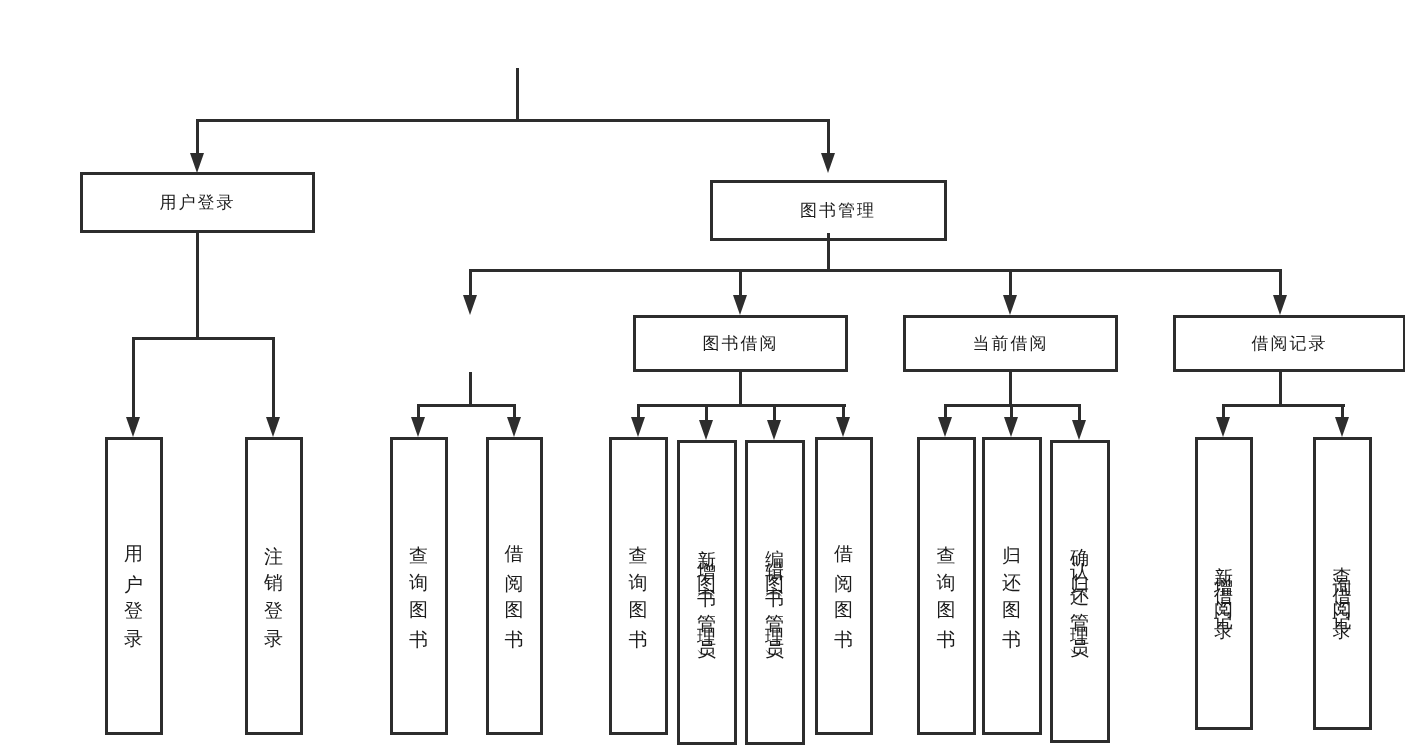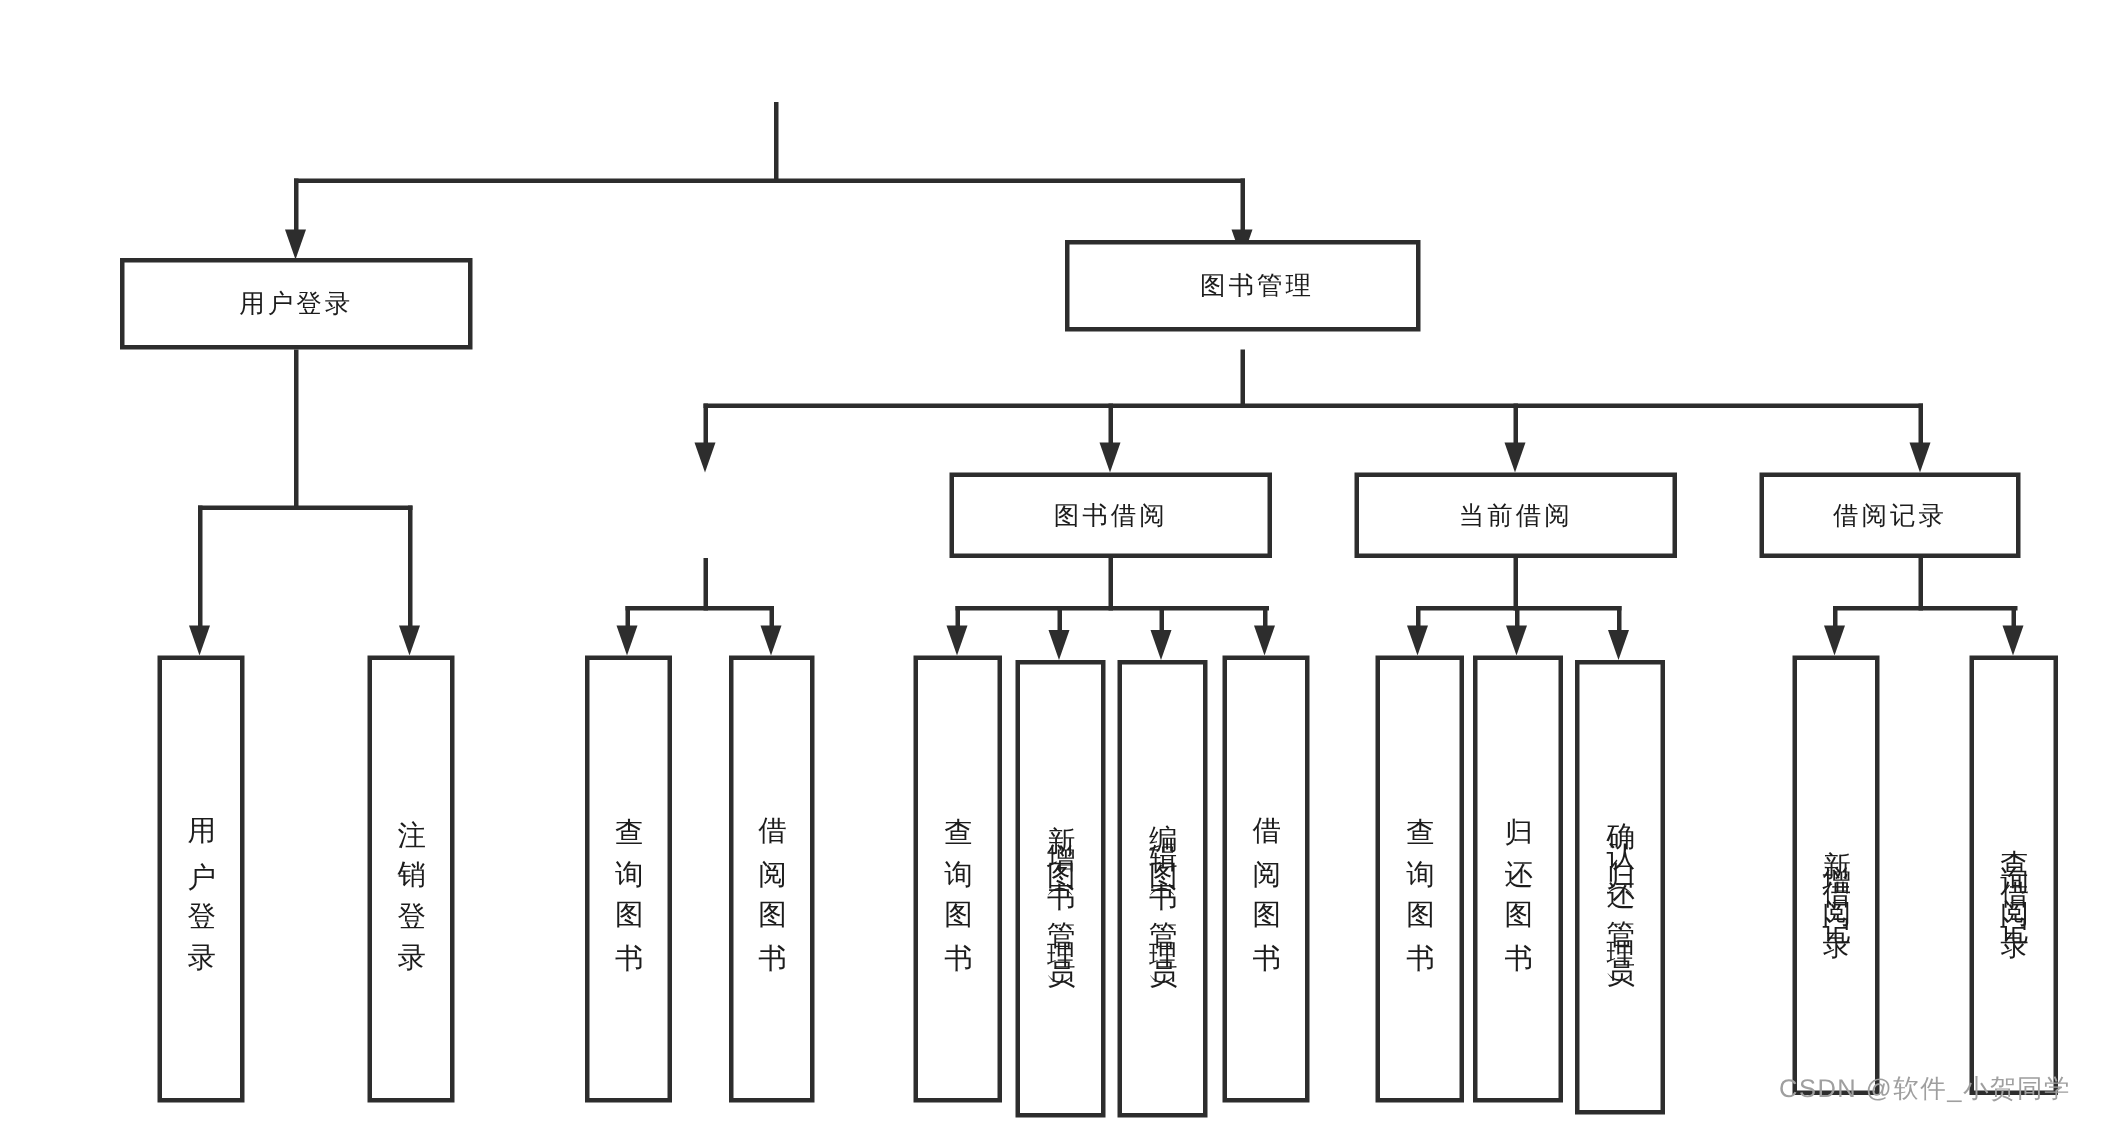--- a/index.html
+++ b/index.html
@@ -40,21 +40,21 @@
   <div class="line" style="left:516px;top:68px;width:3px;height:54px;"></div>
   <div class="line" style="left:196px;top:119px;width:634px;height:3px;"></div>
   <div class="line" style="left:196px;top:119px;width:3px;height:36px;"></div>
   <div class="arrow" style="left:190px;top:153px;"></div>
   <div class="line" style="left:827px;top:119px;width:3px;height:36px;"></div>
   <div class="arrow" style="left:821px;top:153px;"></div>
 
   <div class="node" style="left:80px;top:172px;width:235px;height:61px;">
     <span>用户登录</span>
   </div>
-  <div class="node" style="left:710px;top:160px;width:237px;height:61px;padding-left:19px;">
+  <div class="node" style="left:710px;top:180px;width:237px;height:61px;padding-left:19px;">
     <span>图书管理</span>
   </div>
 
   <div class="line" style="left:196px;top:233px;width:3px;height:107px;"></div>
   <div class="line" style="left:132px;top:337px;width:143px;height:3px;"></div>
   <div class="line" style="left:132px;top:337px;width:3px;height:82px;"></div>
   <div class="arrow" style="left:126px;top:417px;"></div>
   <div class="line" style="left:272px;top:337px;width:3px;height:82px;"></div>
   <div class="arrow" style="left:266px;top:417px;"></div>
 
@@ -68,21 +68,21 @@
   <div class="arrow" style="left:1003px;top:295px;"></div>
   <div class="line" style="left:1279px;top:269px;width:3px;height:28px;"></div>
   <div class="arrow" style="left:1273px;top:295px;"></div>
 
   <div class="node" style="left:903px;top:315px;width:215px;height:57px;">
     <span>当前借阅</span>
   </div>
   <div class="node" style="left:633px;top:315px;width:215px;height:57px;">
     <span>图书借阅</span>
   </div>
-  <div class="node" style="left:1173px;top:315px;width:174px;height:57px;">
+  <div class="node" style="left:1173px;top:315px;width:233px;height:57px;">
     <span>借阅记录</span>
   </div>
 
   <div class="line" style="left:469px;top:372px;width:3px;height:35px;"></div>
   <div class="line" style="left:417px;top:404px;width:99px;height:3px;"></div>
   <div class="line" style="left:417px;top:404px;width:3px;height:15px;"></div>
   <div class="arrow" style="left:411px;top:417px;"></div>
   <div class="line" style="left:513px;top:404px;width:3px;height:15px;"></div>
   <div class="arrow" style="left:507px;top:417px;"></div>
 
@@ -150,15 +150,14 @@
     <span>确认归还（管理员）</span>
   </div>
 
   <div class="node leaf sp-mid" style="left:1195px;top:437px;width:58px;height:293px;">
     <span>新增借阅记录</span>
   </div>
   <div class="node leaf sp-mid" style="left:1313px;top:437px;width:59px;height:293px;">
     <span>查询借阅记录</span>
   </div>
 
-  <div class="watermark">CSDN @软件_小贺同学</div>
 
 </div>
 
 </body></html>

